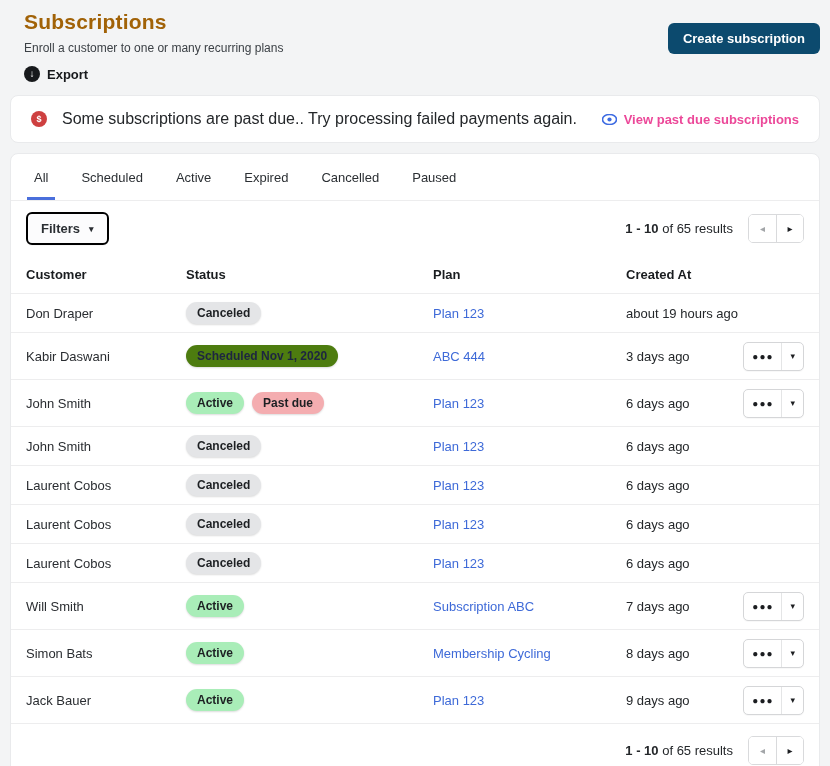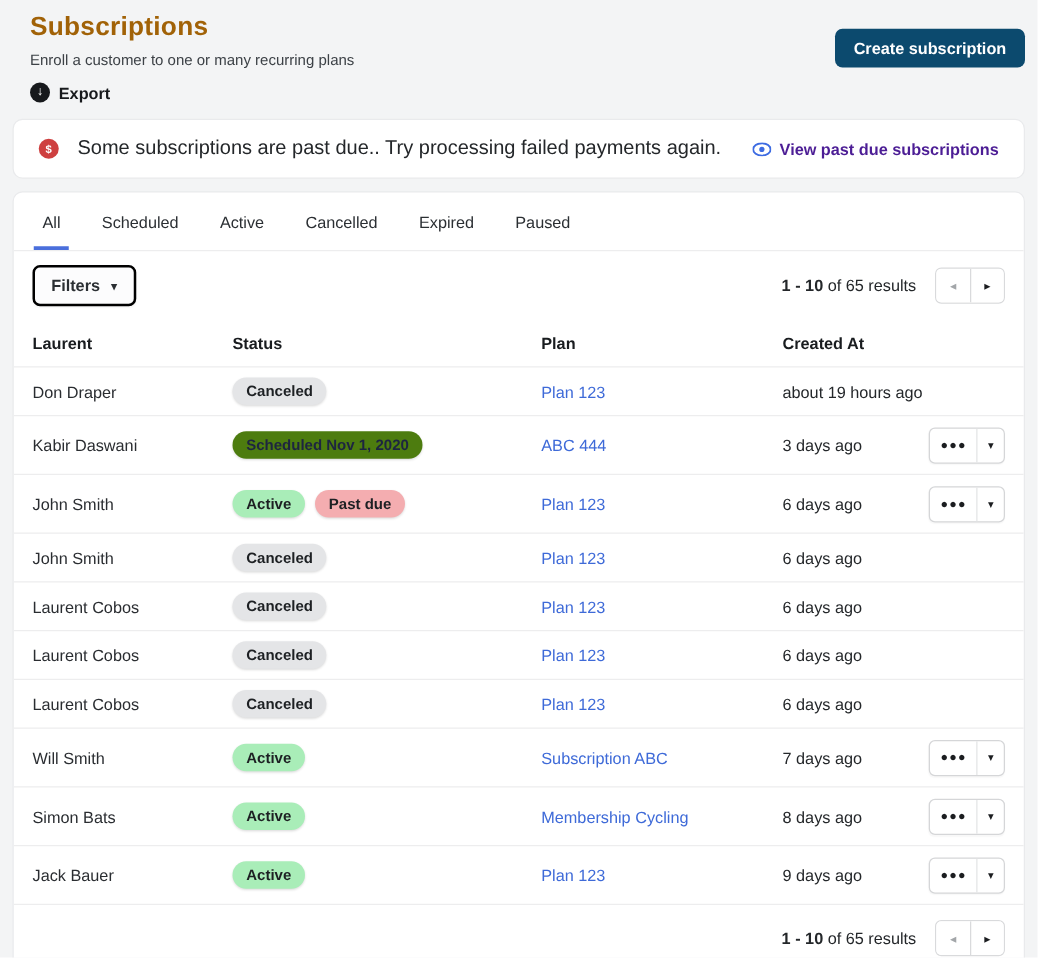--- a/index.html
+++ b/index.html
@@ -38,21 +38,21 @@
     display: flex; align-items: center;
   }
   .alert-icon {
     width: 16px; height: 16px; min-width: 16px; border-radius: 50%;
     background: #ce4040; color: #fff; font-size: 9px; font-weight: bold;
     display: flex; align-items: center; justify-content: center; line-height: 1;
   }
   .alert-text { margin-left: 15px; font-size: 16px; color: #24272a; }
   .alert-link {
     margin-left: auto; display: inline-flex; align-items: center; gap: 7px;
-    color: #4c1d95; font-size: 13px; font-weight: bold; cursor: pointer; text-decoration: none; text-align: center;
+    color: #ec4899; font-size: 13px; font-weight: bold; cursor: pointer; text-decoration: none; text-align: center;
   }
 
   
   .main-card {
     margin: 10px 10px 8px; background: #fff; border: 1px solid #e9eaec;
     border-radius: 8px; overflow: hidden;
   }
 
   
   .tabs { display: flex; padding: 0 16px; border-bottom: 1px solid #ededee; }
@@ -162,22 +162,22 @@
     <span>View past due subscriptions</span>
   </a>
 </div>
 
 <div class="main-card">
 
   <div class="tabs">
       <div class="tab active">All</div>
       <div class="tab">Scheduled</div>
       <div class="tab">Active</div>
+      <div class="tab">Expired</div>
       <div class="tab">Cancelled</div>
-      <div class="tab">Expired</div>
       <div class="tab">Paused</div>
     </div>
 
   <div class="toolbar">
     <div class="filters-btn">
       <span>Filters</span>
       <span class="caret">▾</span>
     </div>
     <div class="pager-wrap">
       <span class="results">
@@ -185,21 +185,21 @@
         <span>of 65 results</span>
       </span>
       <div class="pager">
         <div class="pager-btn prev">◂</div>
         <div class="pager-btn next">▸</div>
       </div>
     </div>
   </div>
 
   <div class="thead">
-    <div class="col-customer">Laurent</div>
+    <div class="col-customer">Customer</div>
     <div class="col-status">Status</div>
     <div class="col-plan">Plan</div>
     <div class="col-created">Created At</div>
     <div class="col-actions"></div>
   </div>
 
   <div>
       <div class="row">
         <div class="col-customer cell-customer">Don Draper</div>
         <div class="col-status">

